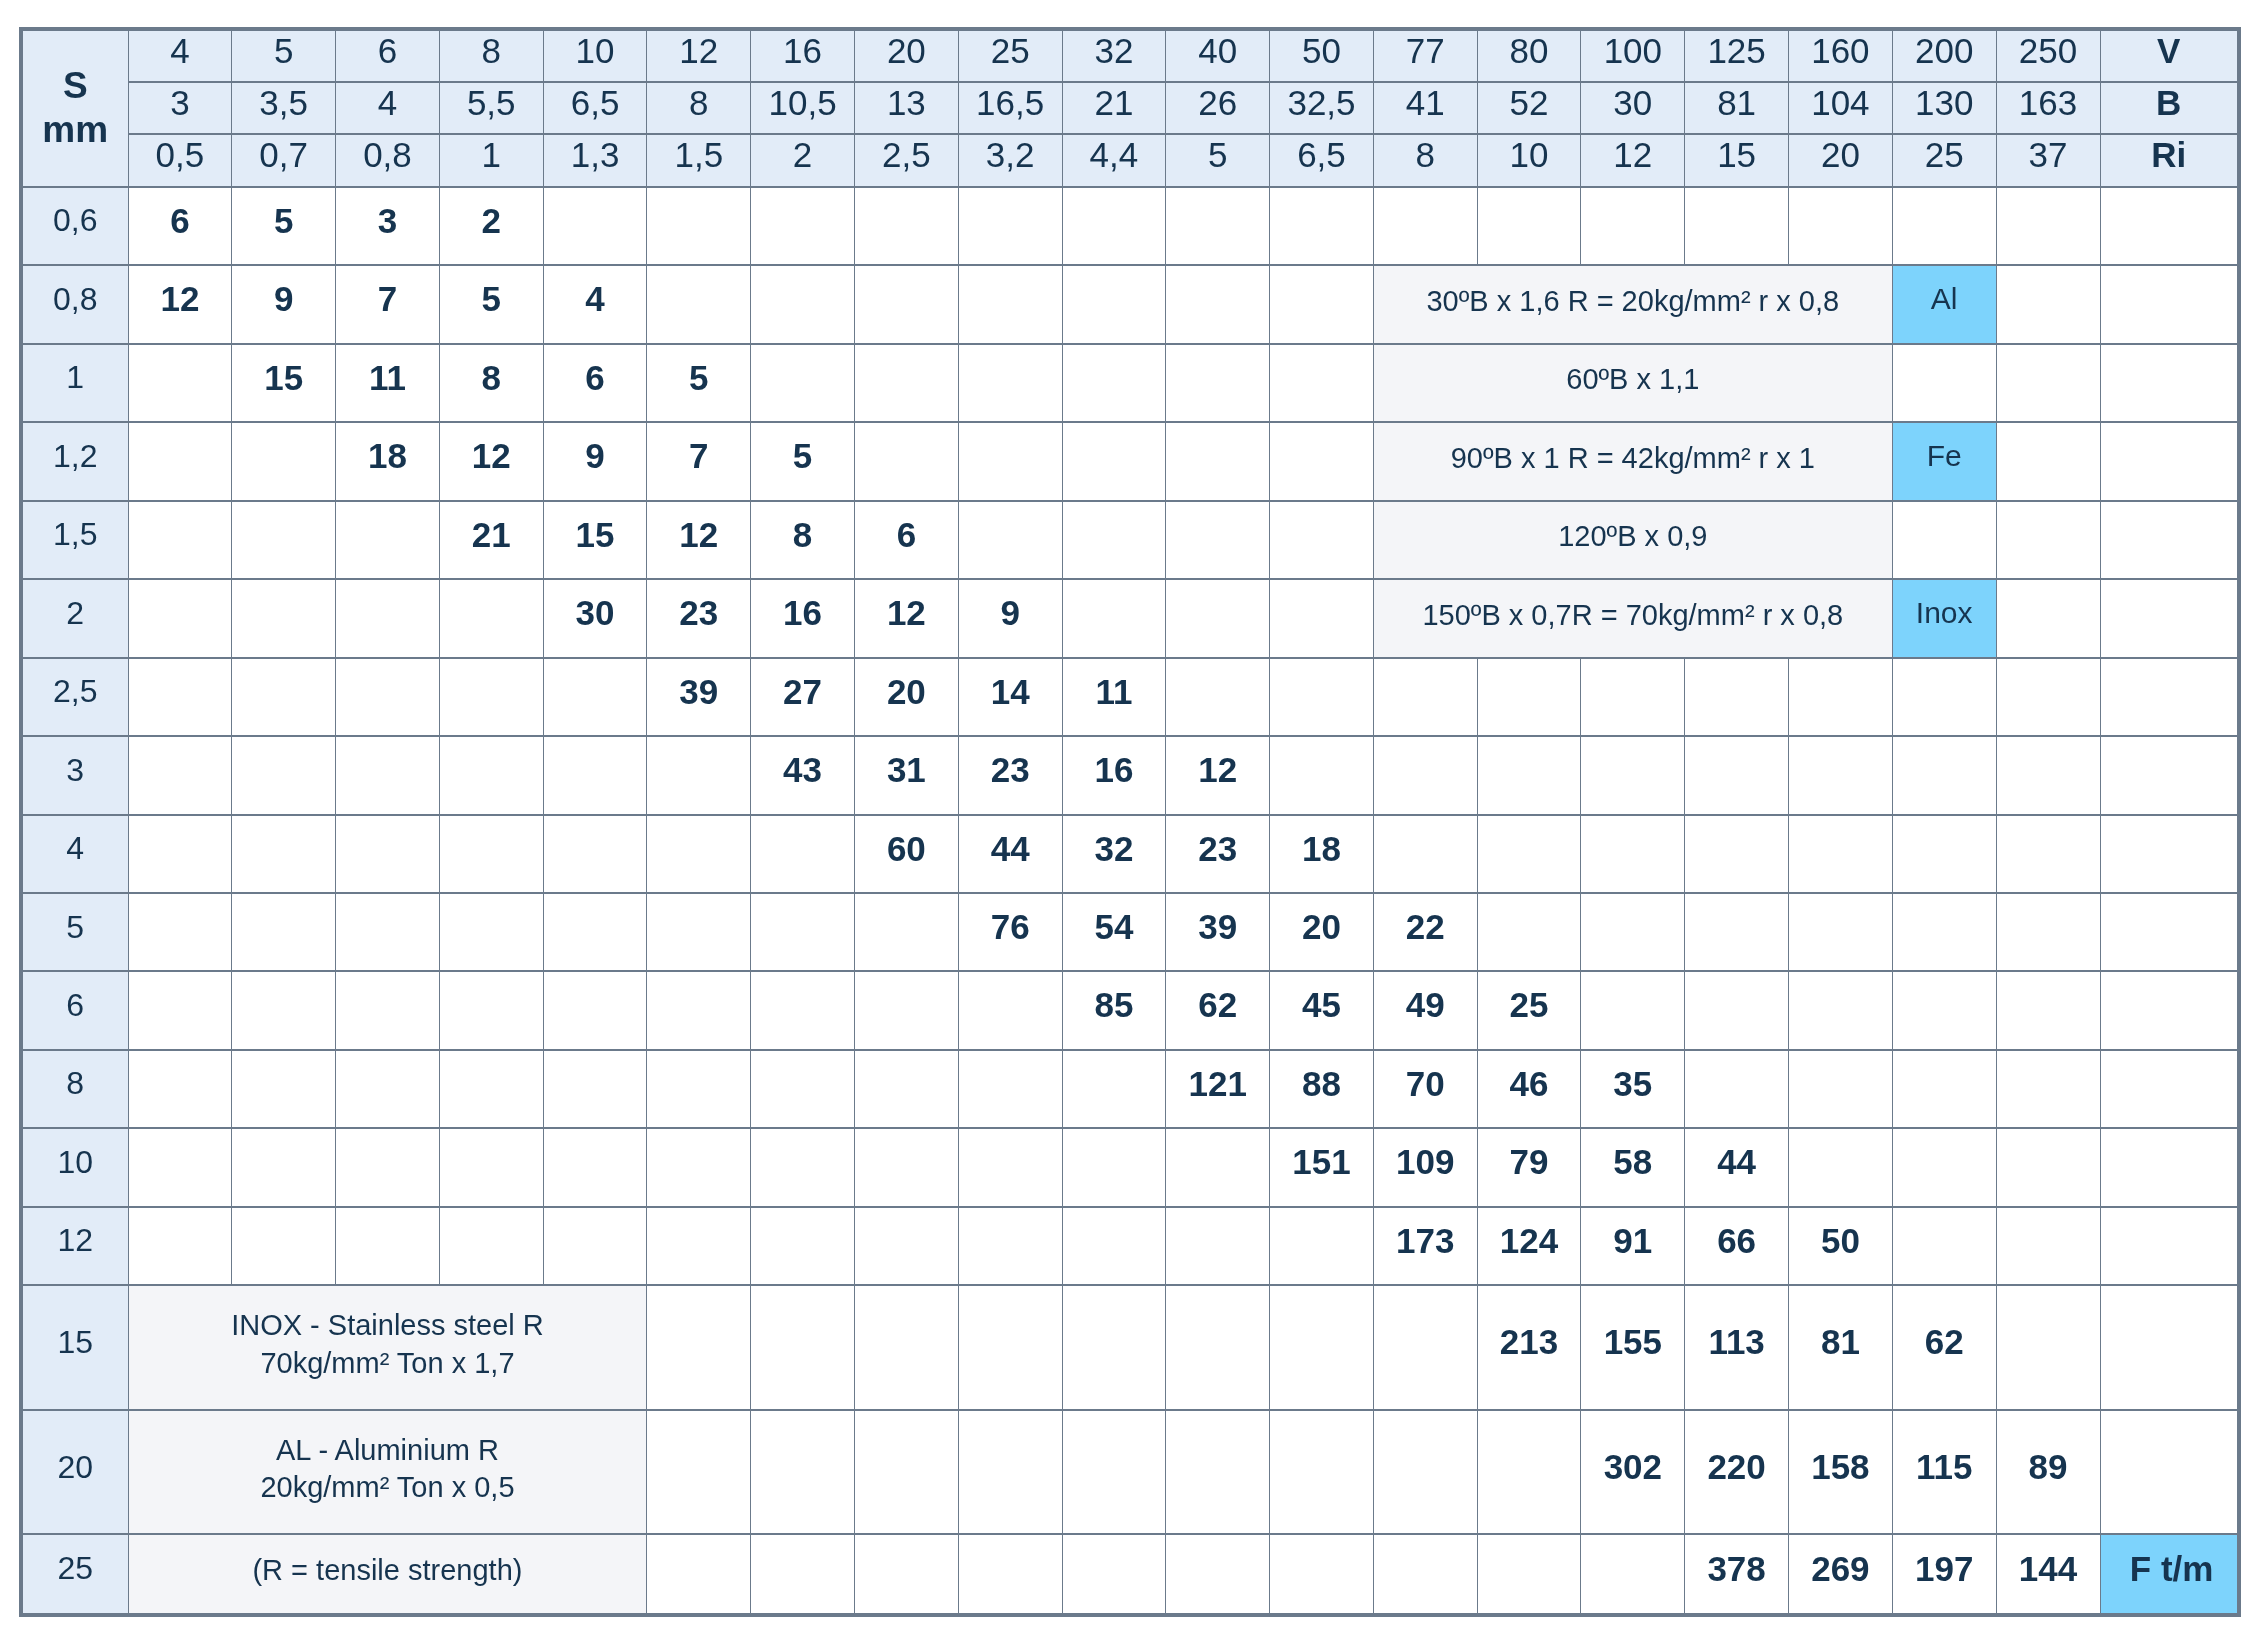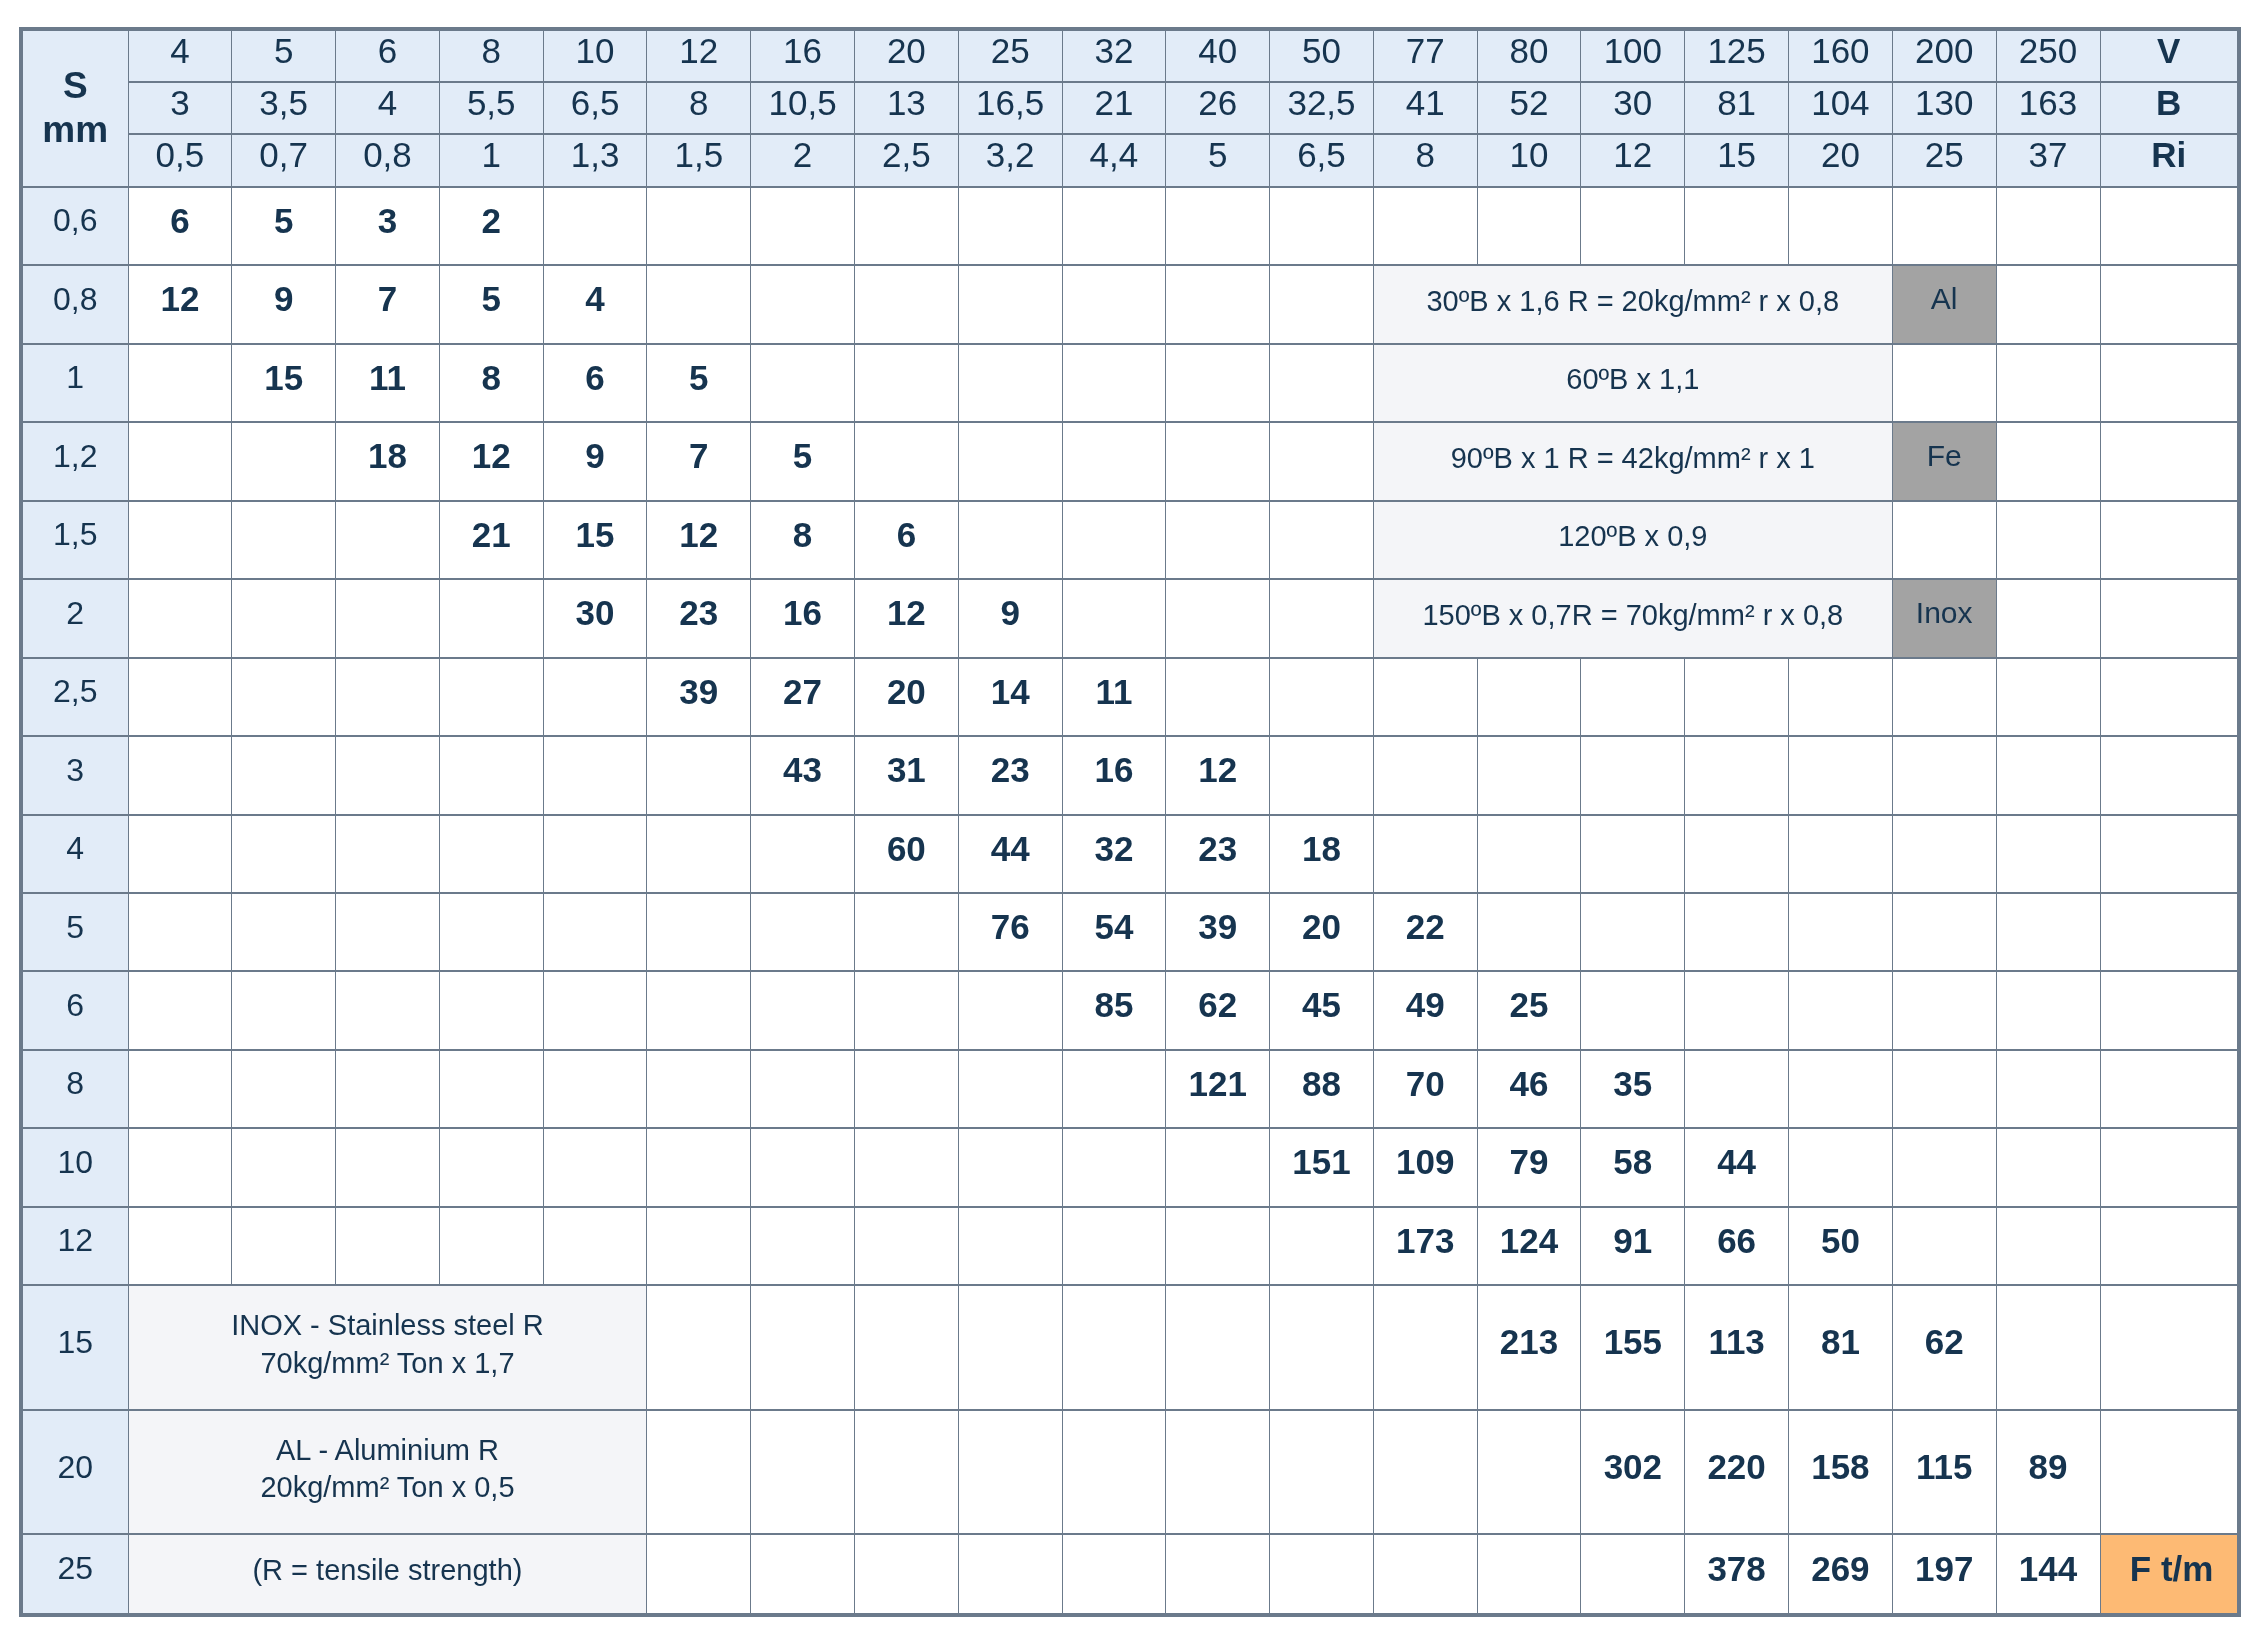--- a/index.html
+++ b/index.html
@@ -65,26 +65,26 @@
   td.empty{background:#ffffff;}
   td.note{
     background:var(--note-bg);
     font-weight:normal;
     font-size:29px;
     line-height:1.3;
     padding-bottom:5.8px;
     margin-left:21px;
   }
   td.mat{
-    background:#a3a3a3;
+    background:#7dd3fc;
     font-weight:normal;
     font-size:30px;
   }
   td.vl{
-    background:#fdba74;
+    background:#7dd3fc;
     font-weight:bold;
     font-size:35px;
     padding-left:8px;
   }
 </style>
 </head>
 <body>
 
 <div class="page">
   <table class="force">

